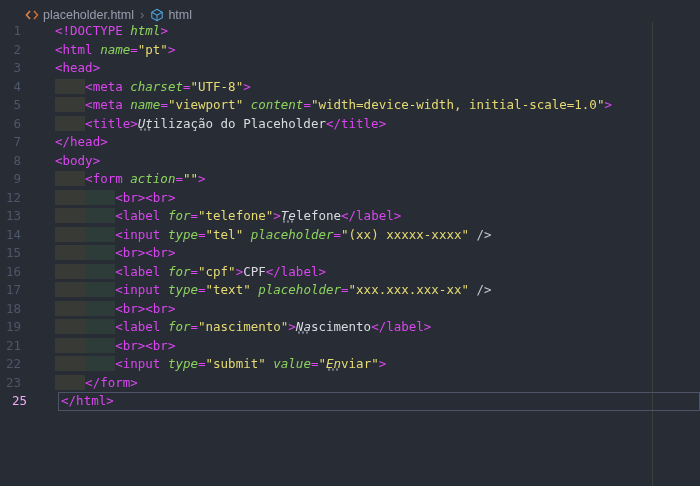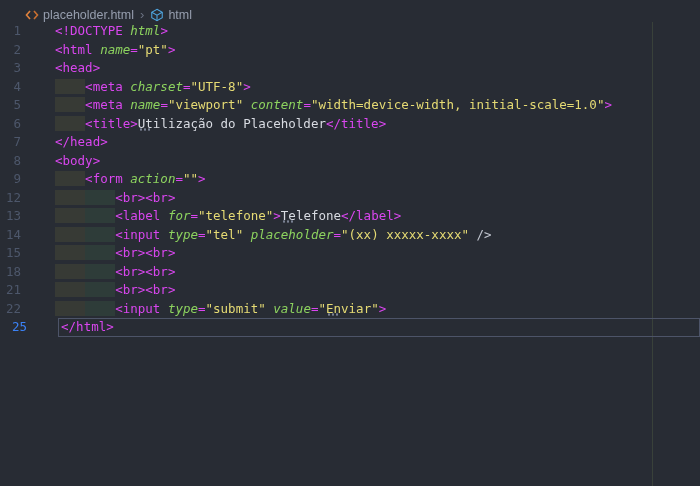--- a/index.html
+++ b/index.html
@@ -34,35 +34,35 @@
   .line { display: flex; height: 18.5px; line-height: 18.5px; font-size: 12.5px; }
   .num {
     flex: 0 0 52px;
     padding-right: 31px;
     text-align: right;
     color: #4d576b;
     user-select: none;
   }
   .bod { flex: 1; padding-left: 3px; white-space: pre; color: #d8dbe2; position: relative; }
   .line.active .bod { box-shadow: inset 0 0 0 1px #4d5468; }
-  .line.active .num { color: #3b82f6; padding-left: 12px; }
+  .line.active .num { color: #f0abfc; padding-left: 12px; }
 
   
   .tag  { color: #d946ef; }
   .attr { color: #8dd35f; font-style: italic; }
   .str  { color: #e6db74; }
   .txt  { color: #d8dbe2; }
   .pun  { color: #c3c7d1; }
 
   
   .ind0 { background: rgba(255,255,64,0.07); }
   .ind1 { background: rgba(127,255,127,0.08); }
 
   
-  .spell { position: relative; }
+  .spell { position: relative; font-style: italic; }
   .spell::after {
     content: "";
     position: absolute; left: 1px; bottom: 0px;
     width: 11px; height: 3px;
     background-image: radial-gradient(circle, #7a8294 1px, transparent 1.3px);
     background-size: 4px 3px;
     background-repeat: repeat-x;
   }
 </style>
 </head>
@@ -139,29 +139,45 @@
       </div>
       <div class="line">
         <div class="num">14</div>
         <div class="bod"><span class="ind0">    </span><span class="ind1">    </span><span class="tag">&lt;input </span><span class="attr">type</span><span class="tag">=</span><span class="str">"tel"</span><span class="txt"> </span><span class="attr">placeholder</span><span class="tag">=</span><span class="str">"(xx) xxxxx-xxxx"</span><span class="pun"> /&gt;</span></div>
       </div>
       <div class="line">
         <div class="num">15</div>
         <div class="bod"><span class="ind0">    </span><span class="ind1">    </span><span class="tag">&lt;br&gt;&lt;br&gt;</span></div>
       </div>
       <div class="line">
+        <div class="num">16</div>
+        <div class="bod"><span class="ind0">    </span><span class="ind1">    </span><span class="tag">&lt;label </span><span class="attr">for</span><span class="tag">=</span><span class="str">"cpf"</span><span class="tag">&gt;</span><span class="txt">CPF</span><span class="tag">&lt;/label&gt;</span></div>
+      </div>
+      <div class="line">
+        <div class="num">17</div>
+        <div class="bod"><span class="ind0">    </span><span class="ind1">    </span><span class="tag">&lt;input </span><span class="attr">type</span><span class="tag">=</span><span class="str">"text"</span><span class="txt"> </span><span class="attr">placeholder</span><span class="tag">=</span><span class="str">"xxx.xxx.xxx-xx"</span><span class="pun"> /&gt;</span></div>
+      </div>
+      <div class="line">
         <div class="num">18</div>
         <div class="bod"><span class="ind0">    </span><span class="ind1">    </span><span class="tag">&lt;br&gt;&lt;br&gt;</span></div>
+      </div>
+      <div class="line">
+        <div class="num">19</div>
+        <div class="bod"><span class="ind0">    </span><span class="ind1">    </span><span class="tag">&lt;label </span><span class="attr">for</span><span class="tag">=</span><span class="str">"nascimento"</span><span class="tag">&gt;</span><span class="txt spell">Na</span><span class="txt">scimento</span><span class="tag">&lt;/label&gt;</span></div>
       </div>
       <div class="line">
         <div class="num">21</div>
         <div class="bod"><span class="ind0">    </span><span class="ind1">    </span><span class="tag">&lt;br&gt;&lt;br&gt;</span></div>
       </div>
       <div class="line">
         <div class="num">22</div>
         <div class="bod"><span class="ind0">    </span><span class="ind1">    </span><span class="tag">&lt;input </span><span class="attr">type</span><span class="tag">=</span><span class="str">"submit"</span><span class="txt"> </span><span class="attr">value</span><span class="tag">=</span><span class="str">"</span><span class="str spell">En</span><span class="str">viar"</span><span class="tag">&gt;</span></div>
       </div>
+      <div class="line">
+        <div class="num">23</div>
+        <div class="bod"><span class="ind0">    </span><span class="tag">&lt;/form&gt;</span></div>
+      </div>
       <div class="line active">
         <div class="num">25</div>
         <div class="bod"><span class="tag">&lt;/html&gt;</span></div>
       </div>
     </div>
 </div>
 
 </body></html>

